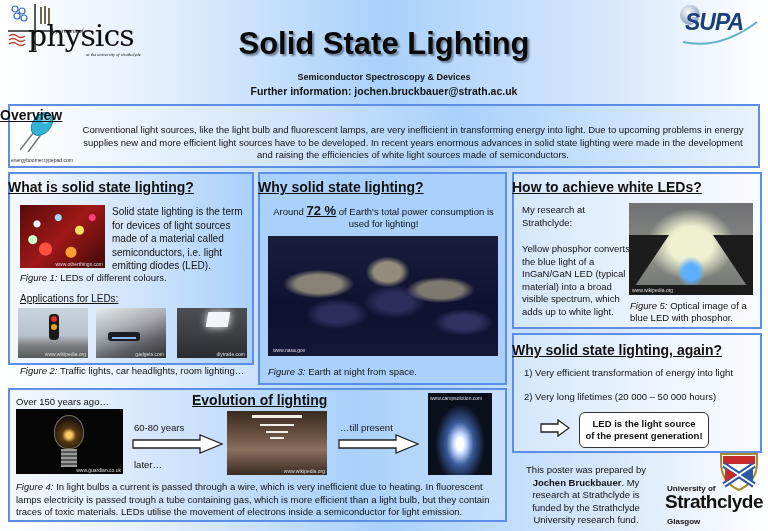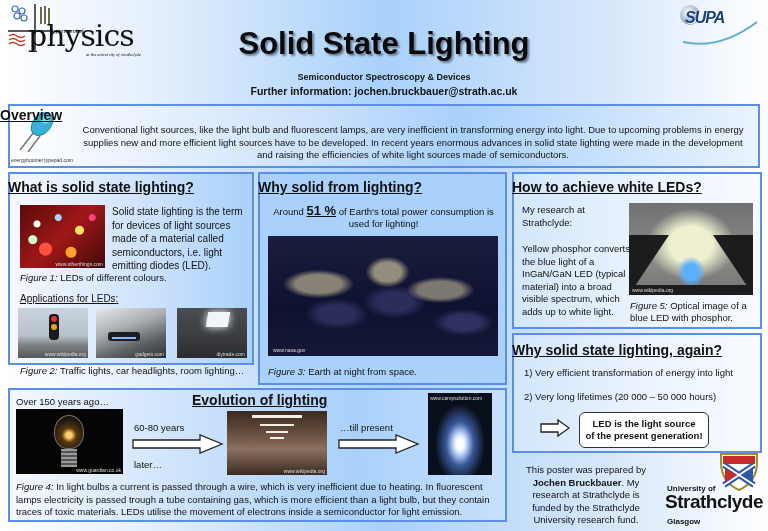--- a/index.html
+++ b/index.html
@@ -40,21 +40,21 @@
     }
     .subtitle { position: absolute; left: 0; width: 768px; top: 72px; text-align: center; font-size: 9px; font-weight: bold; }
     .info { position: absolute; left: 0; width: 768px; top: 85px; text-align: center; font-size: 10.5px; font-weight: bold; }
 
     
     .phys-word { position: absolute; left: 28px; top: 18px; font-family: "DejaVu Serif", serif; font-size: 30px; color: #111; letter-spacing: -1px; }
     .phys-dept { position: absolute; left: 50px; top: 28px; font-family: "Liberation Serif", serif; font-style: italic; font-size: 6px; }
     .phys-sub { position: absolute; left: 86px; top: 52px; font-family: "Liberation Serif", serif; font-style: italic; font-size: 4.5px; }
 
     
-    .supa { position: absolute; left: 685px; top: 9px; font-size: 16px; font-weight: 900; color: #1b3f7a; font-style: italic; letter-spacing: -1px; text-shadow: 1px 1px 0 #fff; }
+    .supa { position: absolute; left: 685px; top: 9px; font-size: 23px; font-weight: 900; color: #1b3f7a; font-style: italic; letter-spacing: -1px; text-shadow: 1px 1px 0 #fff; }
 
     .present-box {
       position: absolute; left: 579px; top: 412px; width: 130px; height: 36px;
       border: 1.5px solid #333; border-radius: 6px; background: #fff;
       font-size: 9.5px; font-weight: bold; text-align: center; line-height: 12px; padding-top: 5px;
     }
     .strath-univ { position: absolute; left: 667px; top: 484px; font-size: 8px; font-weight: bold; color: #111; }
     .strath-name { position: absolute; left: 665px; top: 491px; font-size: 19px; font-weight: bold; color: #111; letter-spacing: -0.5px; text-align: center; }
     .strath-city { position: absolute; left: 667px; top: 517px; font-size: 8px; font-weight: bold; color: #111; }
   </style>
@@ -130,22 +130,22 @@
   <div class="abs" style="left:16px;top:29px;width:24px;height:2px;background:#8ab8ff"></div>
   <span class="credit" style="right:2px;bottom:1px">gadgets.com</span>
 </div>
 <div class="img" style="left:177px;top:308px;width:70px;height:50px;background:linear-gradient(180deg,#4a4d51 0%,#3a3c40 60%,#2a2b2e 100%)">
   <div class="abs" style="left:30px;top:4px;width:22px;height:15px;background:#f1f4f8;transform:skewX(-10deg);box-shadow:0 0 8px #fff"></div>
   <span class="credit" style="right:2px;bottom:1px">diytrade.com</span>
 </div>
 <div class="cap" style="left:20px;top:365px;width:236px;font-size:9.5px"><i>Figure 2:</i><span> Traffic lights, car headlights, room lighting…</span></div>
 
 <div class="box mid" style="left:258px;top:172px;width:249px;height:213px"></div>
-<div class="h2" style="left:258px;width:249px;top:179px;font-size:14px">Why solid from lighting?</div>
-<div class="txt" style="left:266px;top:205px;width:235px;text-align:center;font-size:9.5px;line-height:12px"><span>Around </span><b style="font-size:13px;text-decoration:underline">51 %</b><span> of Earth's total power consumption is used for lighting!</span></div>
+<div class="h2" style="left:258px;width:249px;top:179px;font-size:14px">Why solid state lighting?</div>
+<div class="txt" style="left:266px;top:205px;width:235px;text-align:center;font-size:9.5px;line-height:12px"><span>Around </span><b style="font-size:13px;text-decoration:underline">72 %</b><span> of Earth's total power consumption is used for lighting!</span></div>
 <div class="img" style="left:268px;top:236px;width:230px;height:120px;background:radial-gradient(ellipse at 22% 40%,rgba(230,220,170,0.55) 0 9%,transparent 14%),radial-gradient(ellipse at 52% 30%,rgba(230,220,170,0.6) 0 8%,transparent 13%),radial-gradient(ellipse at 75% 45%,rgba(230,220,170,0.5) 0 9%,transparent 14%),radial-gradient(ellipse at 55% 55%,#2b2d5a 0 10%,transparent 18%),radial-gradient(ellipse at 30% 65%,#2b2d5a 0 8%,transparent 14%),radial-gradient(ellipse at 85% 72%,#2f3260 0 6%,transparent 11%),linear-gradient(180deg,#1b1d3d 0%,#0f1130 60%,#151738 100%)">
   <span class="credit" style="left:5px;bottom:3px">www.nasa.gov</span>
 </div>
 <div class="cap" style="left:268px;top:366px"><i>Figure 3:</i><span> Earth at night from space.</span></div>
 
 <div class="box right" style="left:512px;top:172px;width:250px;height:157px"></div>
 <div class="h2" style="left:512px;width:298px;top:179px;font-size:14px">How to achieve white LEDs?</div>
 <div class="txt" style="left:522px;top:204px;width:100px;font-size:9.5px;line-height:12.5px">My research at Strathclyde:</div>
 <div class="txt" style="left:522px;top:243px;width:108px;font-size:9.5px;line-height:12.5px">Yellow phosphor converts the blue light of a InGaN/GaN LED (typical material) into a broad visible spectrum, which adds up to white light.</div>
 <div class="img" style="left:629px;top:203px;width:124px;height:92px;background:radial-gradient(ellipse at 50% 75%,#5ab0ff 0 8%,transparent 16%),radial-gradient(ellipse at 50% 45%,#eef0d0 0 25%,transparent 50%),linear-gradient(180deg,#6f7173 0%,#8b8d88 60%,#707270 100%)">

